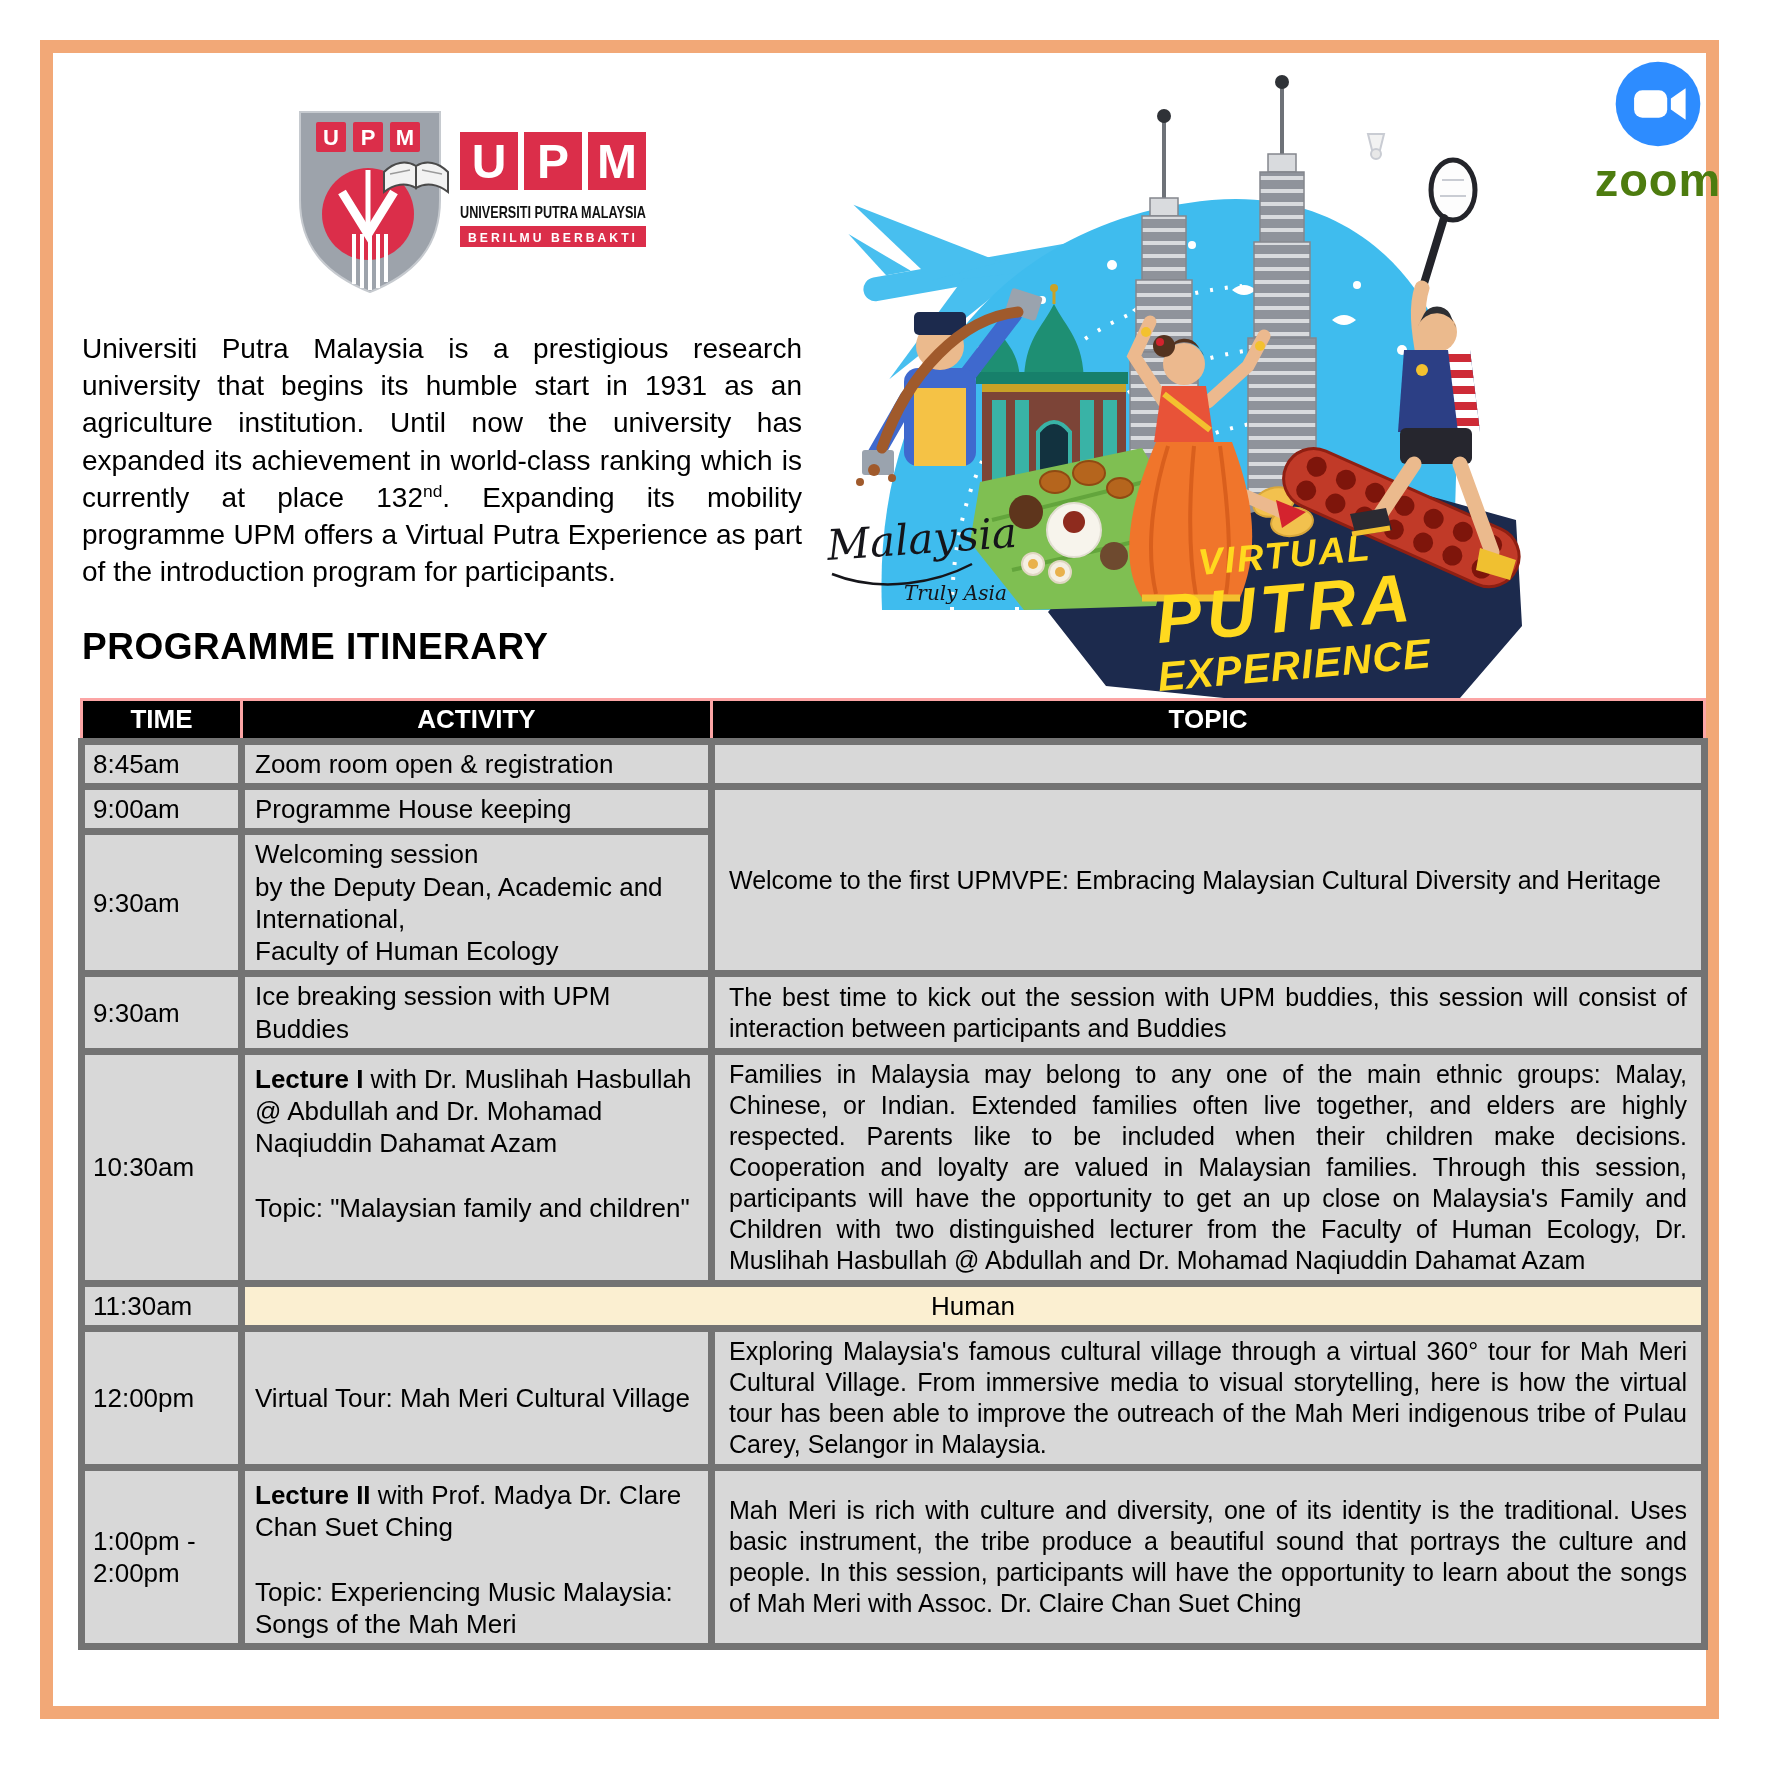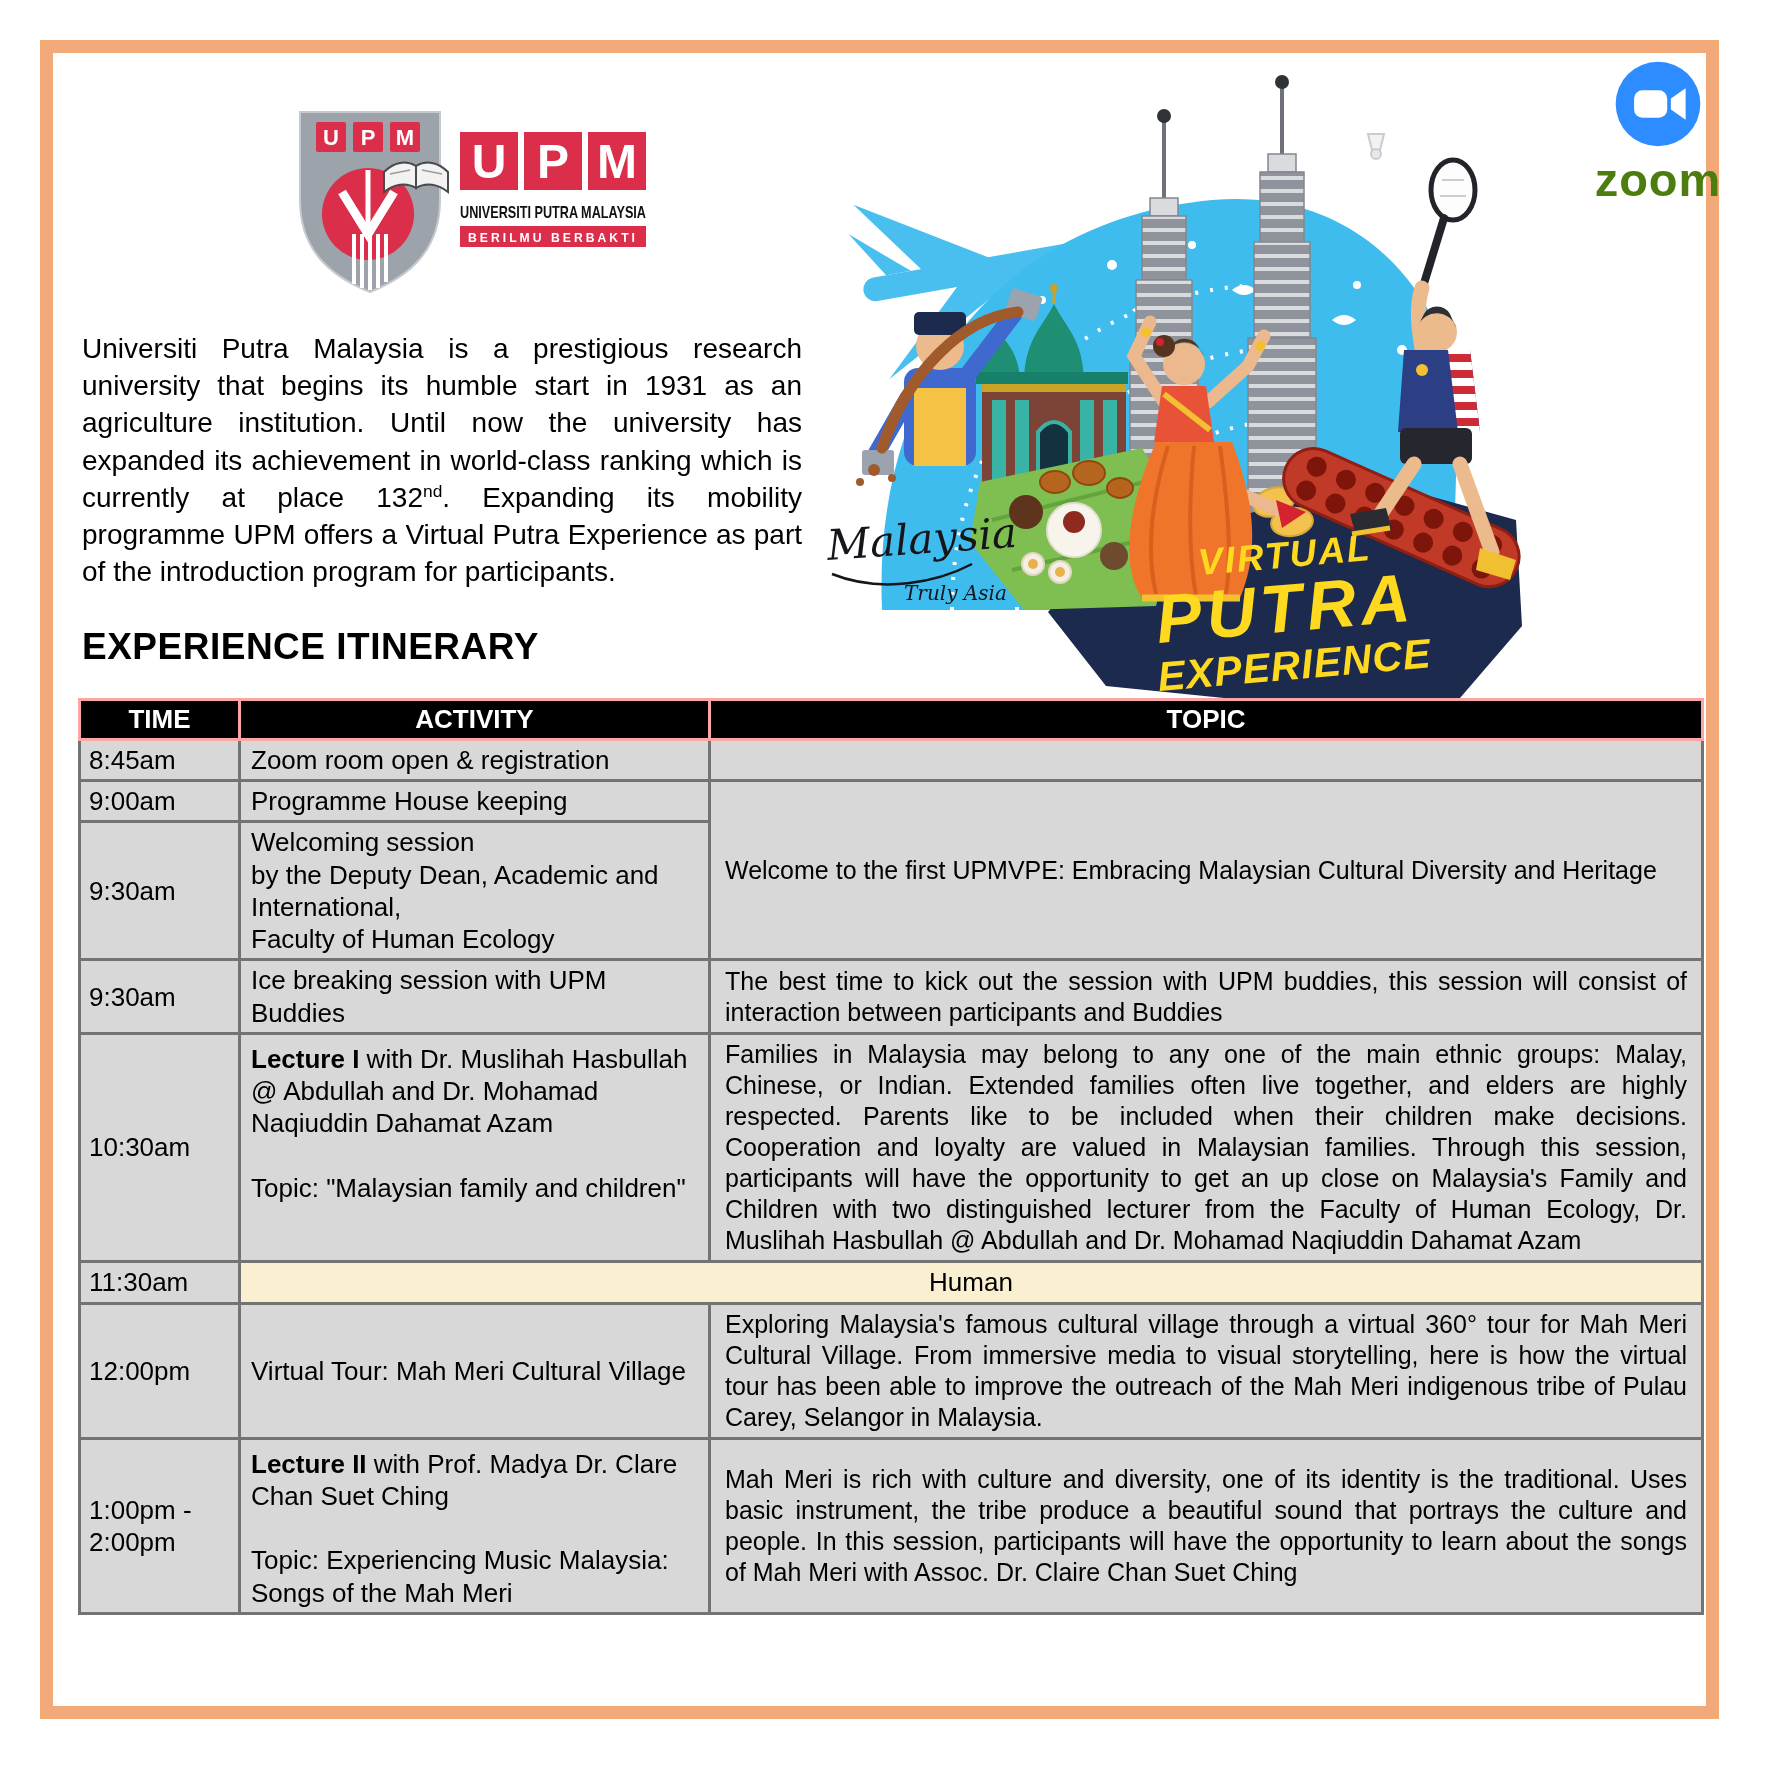--- a/index.html
+++ b/index.html
@@ -30,21 +30,21 @@
   
   table.itinerary{
     position:absolute;left:78px;top:698px;width:1623px;
     border-collapse:collapse;table-layout:fixed;
   }
   .itinerary th{
     background:#000;color:#fff;font-weight:bold;text-align:center;
     font-size:26px;padding:3px 4px;border:3px solid #fca5a5;
   }
   .itinerary td{
-    background:#D8D8D8;border:3px solid #737373;
+    background:#D8D8D8;border:7px solid #737373;
     font-size:26px;line-height:1.24;padding:3px 10px;
     vertical-align:middle;word-wrap:break-word;
   }
   .itinerary td.time{white-space:pre-line;padding-left:8px;}
   .itinerary td.topic{font-size:25px;text-align:justify;padding:4px 14px;}
   .itinerary td.break{background:#FBEFD1;text-align:center;}
   .itinerary td.toptd{vertical-align:top;padding-top:8px;}
   .pre{white-space:pre-line;}
   .b{font-weight:bold;margin-top:24px;}
   .gap{height:32px;}
@@ -287,21 +287,21 @@
     <g fill="#15151A">
       <text x="16" y="510" font-family="DejaVu Serif, serif" font-style="italic" font-size="42" transform="rotate(-4 16 510)">Malaysia</text>
       <path d="M20,524 C70,544 126,532 160,514" stroke="#15151A" stroke-width="2.5" fill="none"></path>
       <text x="92" y="550" font-family="DejaVu Serif, serif" font-style="italic" font-size="20">Truly Asia</text>
     </g>
   </svg>
 </div>
 
 <p class="intro"><span>Universiti Putra Malaysia is a prestigious research university that begins its humble start in 1931 as an agriculture institution. Until now the university has expanded its achievement in world-class ranking which is currently at place 132</span><sup>nd</sup><span>. Expanding its mobility programme UPM offers a Virtual Putra Experience as part of the introduction program for participants.</span></p>
 
-<h1 class="heading">EXPERIENCE ITINERARY</h1>
+<h1 class="heading">PROGRAMME ITINERARY</h1>
 
 <table class="itinerary">
   <colgroup>
       <col style="width:160px">
       <col style="width:470px">
       <col style="width:993px">
     </colgroup>
   <thead>
     <tr>
       <th>TIME</th>

